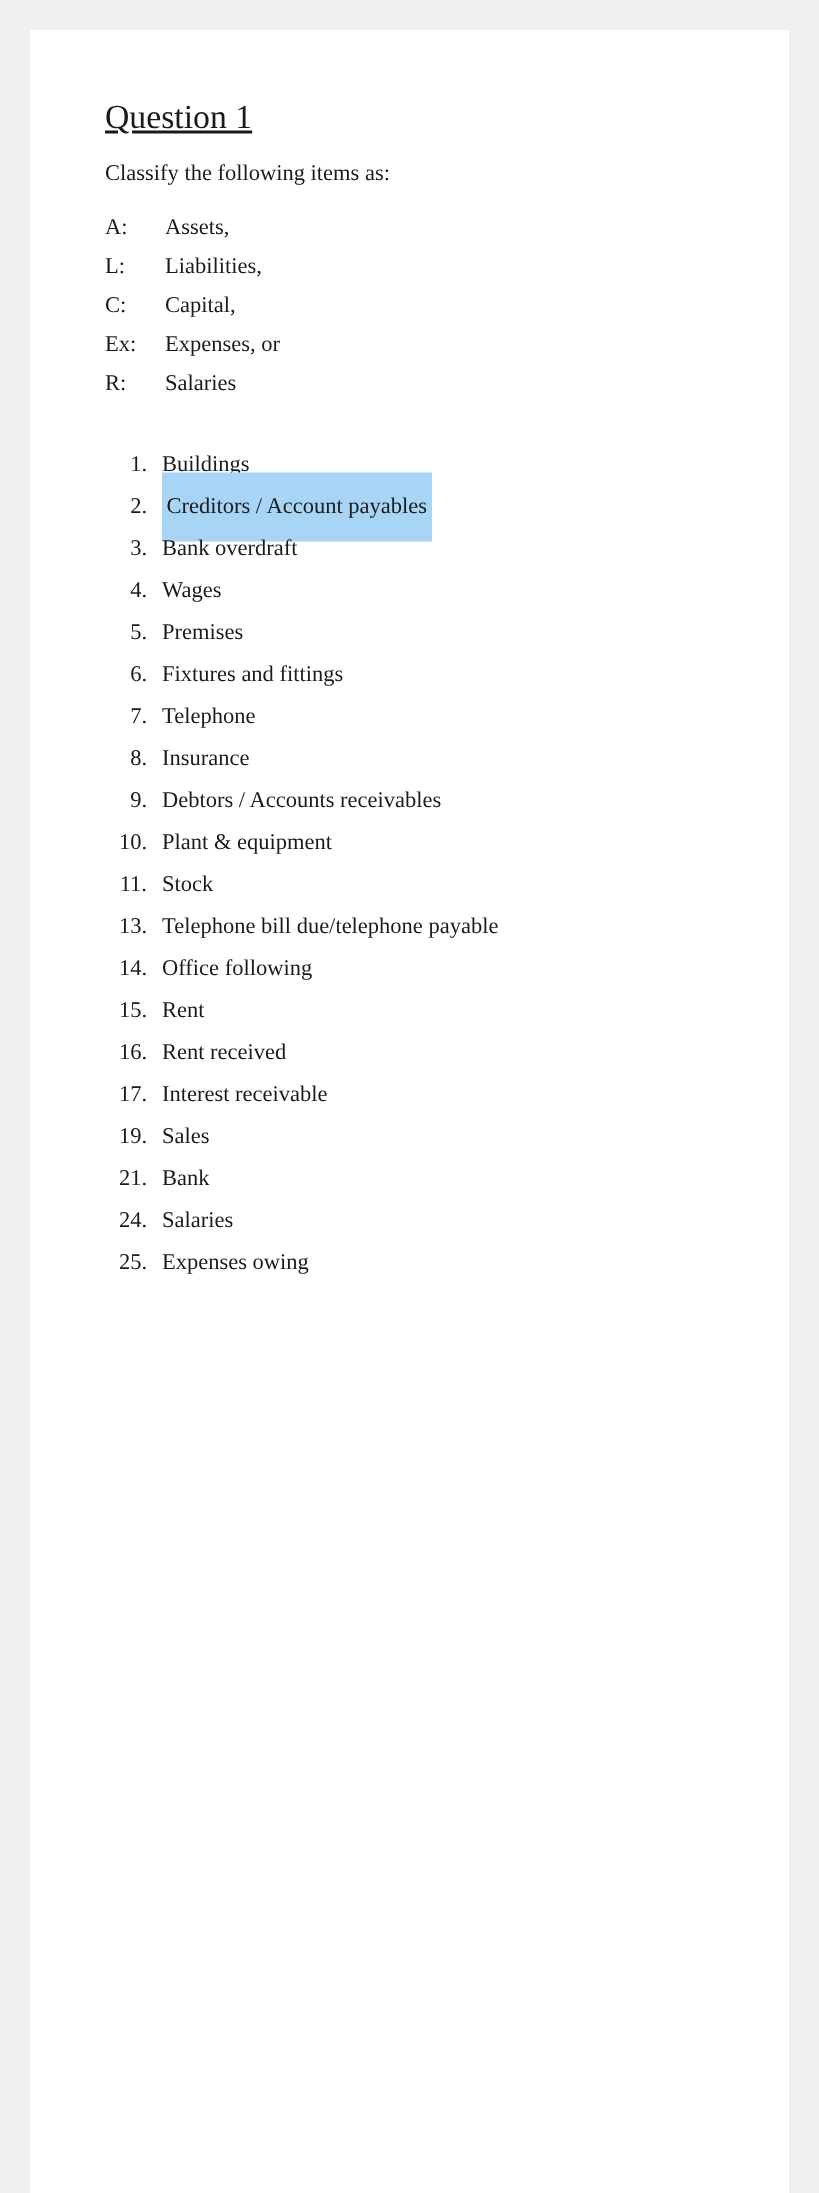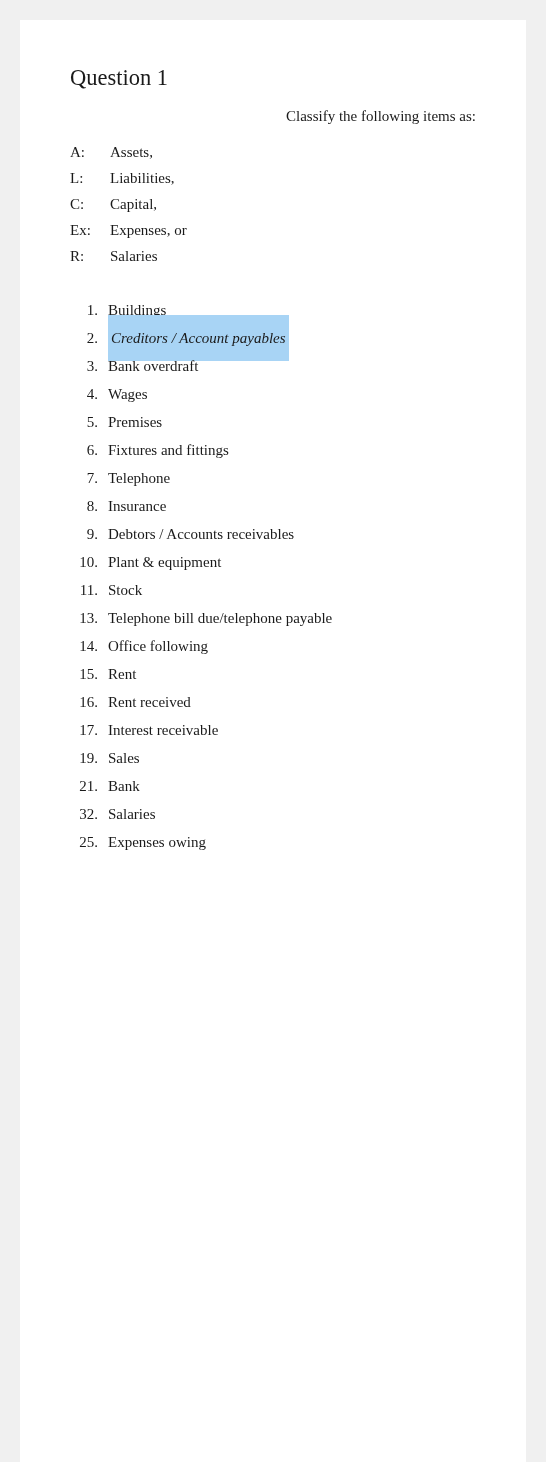--- a/index.html
+++ b/index.html
@@ -22,27 +22,27 @@
       width: 546px;
       min-height: 1462px;
       padding: 40px 50px;
       font-family: Georgia, 'Times New Roman', serif;
       font-size: 15px;
       color: #1a1a1a;
       line-height: 1.6;
     }
 
     .question-title {
+      text-decoration: underline;
       font-weight: normal;
       margin-bottom: 8px;
     }
 
     .intro-text {
       margin-bottom: 12px;
-      text-align: right;
     }
 
     .classify-list {
       list-style: none;
       margin-bottom: 30px;
     }
 
     .classify-list li {
       display: flex;
       margin-bottom: 2px;
@@ -71,21 +71,20 @@
       flex-shrink: 0;
     }
 
     .item-text {
       flex: 1;
     }
 
     .highlighted {
       background-color: #a8d4f5;
       padding: 15px 3px;
-      font-style: italic;
     }
   </style>
 </head>
 <body>
 
 <div class="page">
 
   <h2 class="question-title">Question 1</h2>
 
   <p class="intro-text">Classify the following items as:</p>
@@ -180,21 +179,21 @@
       </li>
       <li>
         <span class="num">19.</span>
         <span class="item-text">Sales</span>
       </li>
       <li>
         <span class="num">21.</span>
         <span class="item-text">Bank</span>
       </li>
       <li>
-        <span class="num">32.</span>
+        <span class="num">24.</span>
         <span class="item-text">Salaries</span>
       </li>
       <li>
         <span class="num">25.</span>
         <span class="item-text">Expenses owing</span>
       </li>
     </ul>
 
 </div>
 

